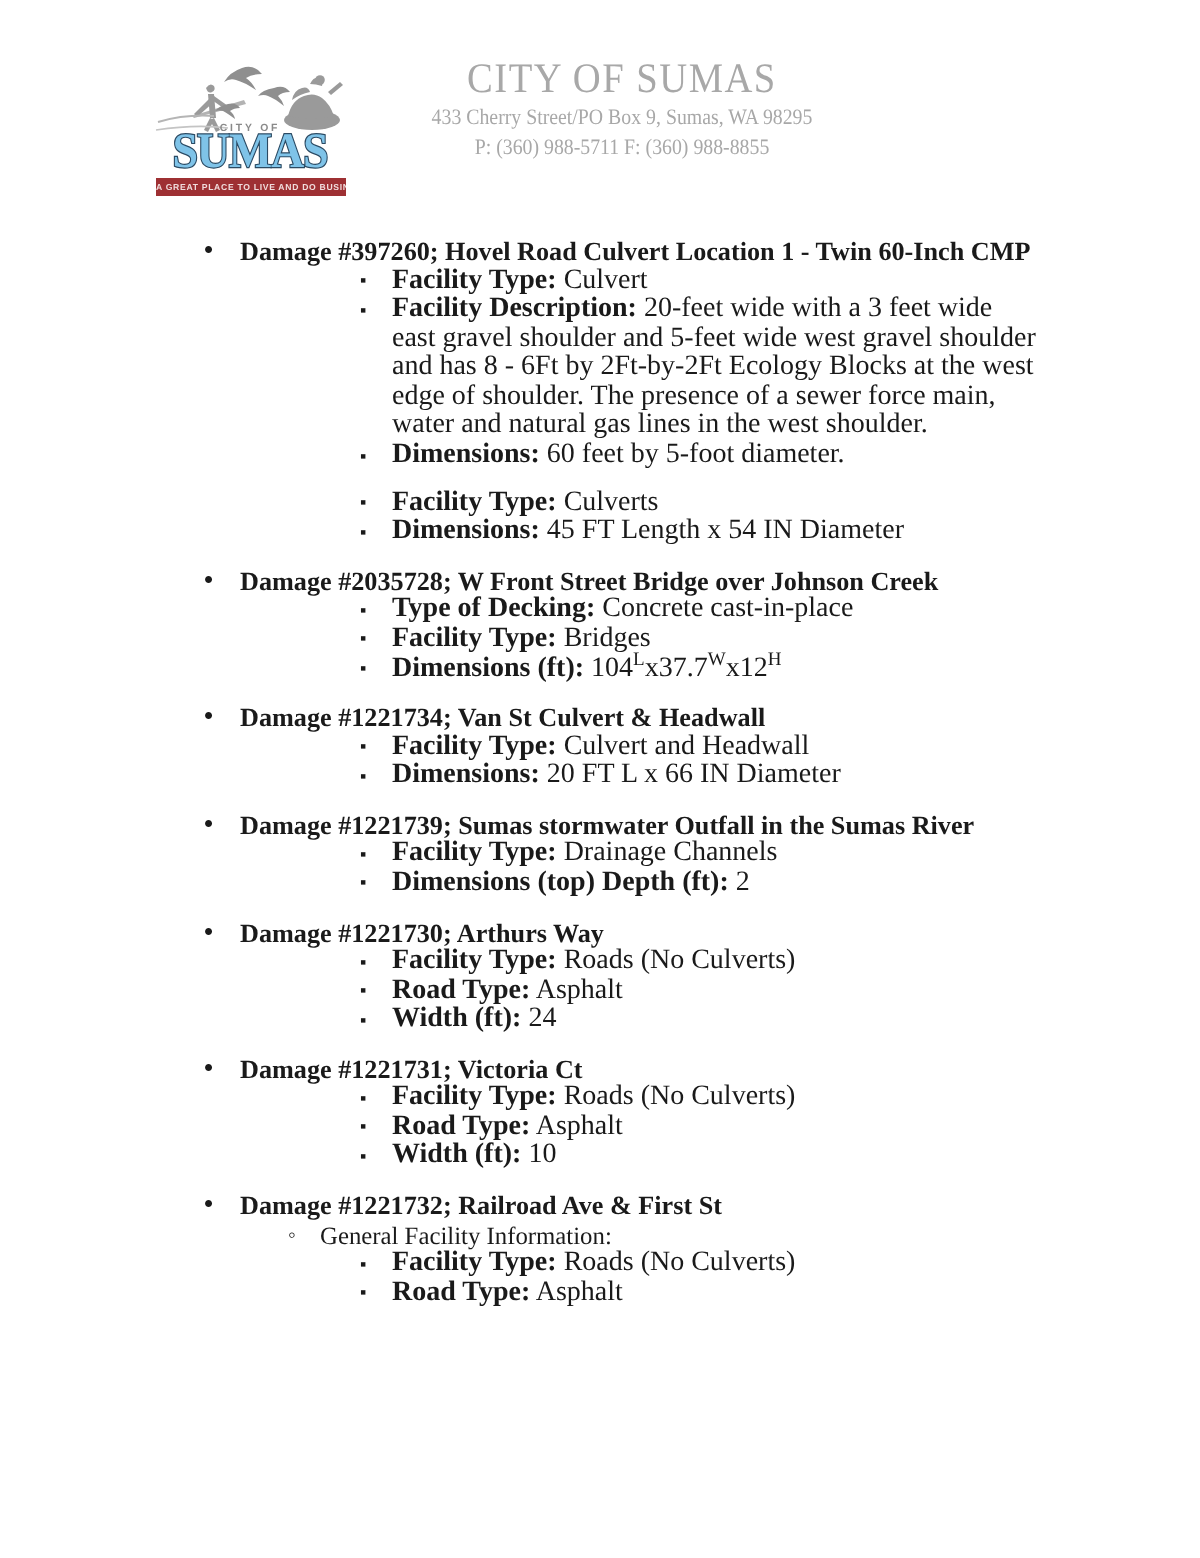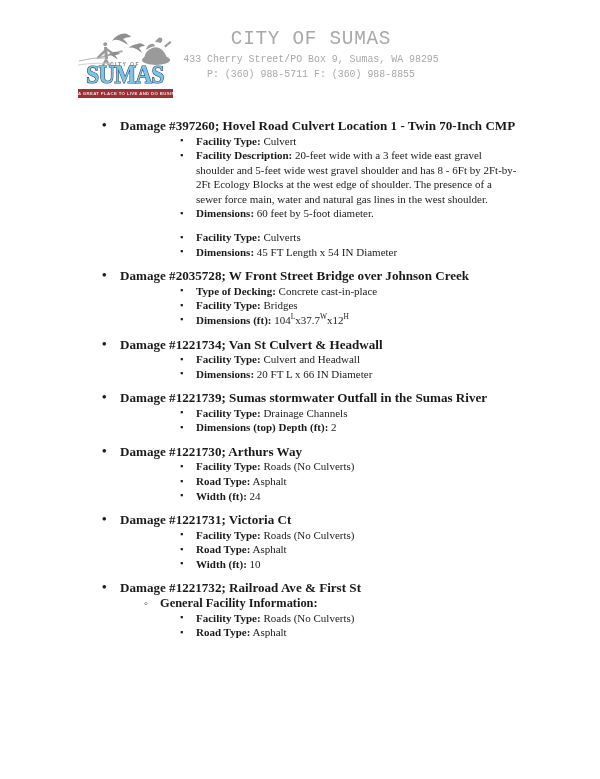--- a/index.html
+++ b/index.html
@@ -57,21 +57,21 @@
     letter-spacing: 0.35px;
     text-align: center;
     line-height: 9px;
     overflow: hidden;
     white-space: nowrap;
   }
 
   .head-text {
     text-align: center;
     padding-left: 22px;
-    font-family: Liberation Mono, monospace;
+    font-family: Liberation Serif, serif;
     color: #a8a8a8;
   }
   .city-name {
     font-size: 21px;
     letter-spacing: 0.8px;
     line-height: 26px;
     transform: scaleX(0.92);
   }
   .city-addr {
     font-size: 11px;
@@ -117,38 +117,38 @@
   ul.lvl2 {
     list-style: none;
     margin: 0;
     padding: 0;
   }
   .sub-item {
     position: relative;
     margin-left: 196px;
     margin-right: 82px;
     line-height: 14.6px;
-    font-size: 11px;
+    font-size: 14px;
     text-indent: 0;
   }
   .sub-item::before {
     content: "\25AA";
     position: absolute;
     left: -16px;
     top: -0.5px;
     font-size: 9px;
     color: #1a1a1a;
   }
   .mid-item {
     position: relative;
     margin-left: 160px;
     margin-right: 82px;
     line-height: 14.6px;
     font-size: 12.4px;
-    font-weight: bold;
+    font-weight: normal;
   }
   .mid-item::before {
     content: "\25E6";
     position: absolute;
     left: -16px;
     top: 0px;
     font-size: 11px;
     font-weight: normal;
   }
   .lbl {
@@ -207,21 +207,21 @@
   <div class="head-text">
     <div class="city-name">CITY OF SUMAS</div>
     <div class="city-addr">433 Cherry Street/PO Box 9, Sumas, WA  98295</div>
     <div class="city-phone">P: (360) 988-5711   F: (360) 988-8855</div>
   </div>
 </div>
 
 <div class="content">
   <ul class="lvl1" id="damage-root">
       <li class="damage-block">
-        <div class="damage-head">Damage #397260; Hovel Road Culvert Location 1 - Twin 70-Inch CMP</div>
+        <div class="damage-head">Damage #397260; Hovel Road Culvert Location 1 - Twin 60-Inch CMP</div>
         <ul class="lvl2">
           <li class="sub-item"><span class="lbl">Facility Type:</span> <span class="val"> Culvert</span></li>
           <li class="sub-item"><span class="lbl">Facility Description:</span> <span class="val"> 20-feet wide with a 3 feet wide east gravel shoulder and 5-feet wide west gravel shoulder and has 8 - 6Ft by 2Ft-by-2Ft Ecology Blocks at the west edge of shoulder. The presence of a sewer force main, water and natural gas lines in the west shoulder.</span></li>
           <li class="sub-item"><span class="lbl">Dimensions:</span> <span class="val"> 60 feet by 5-foot diameter.</span></li>
         </ul>
       </li>
       <li class="damage-block">
         <ul class="lvl2">
           <li class="sub-item"><span class="lbl">Facility Type:</span> <span class="val"> Culverts</span></li>
           <li class="sub-item"><span class="lbl">Dimensions:</span> <span class="val"> 45 FT Length x 54 IN Diameter</span></li>

